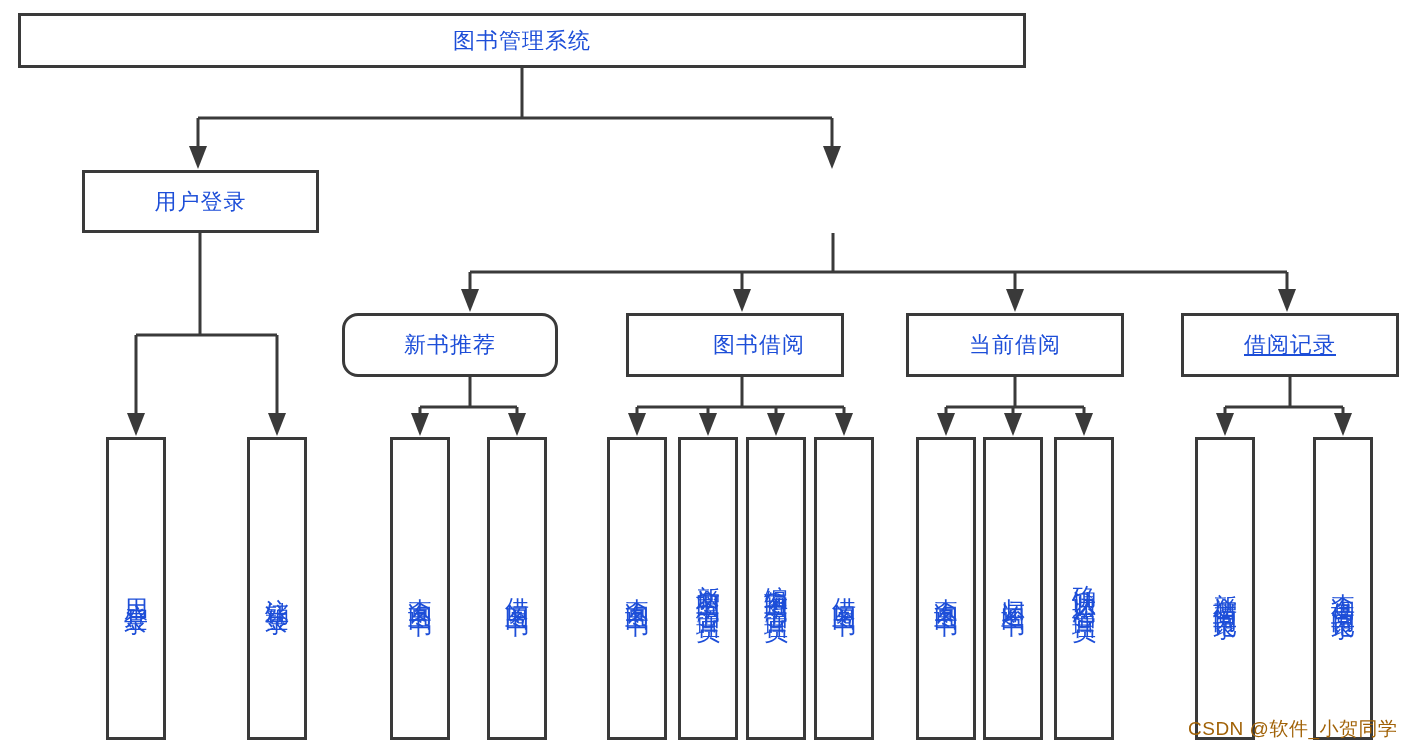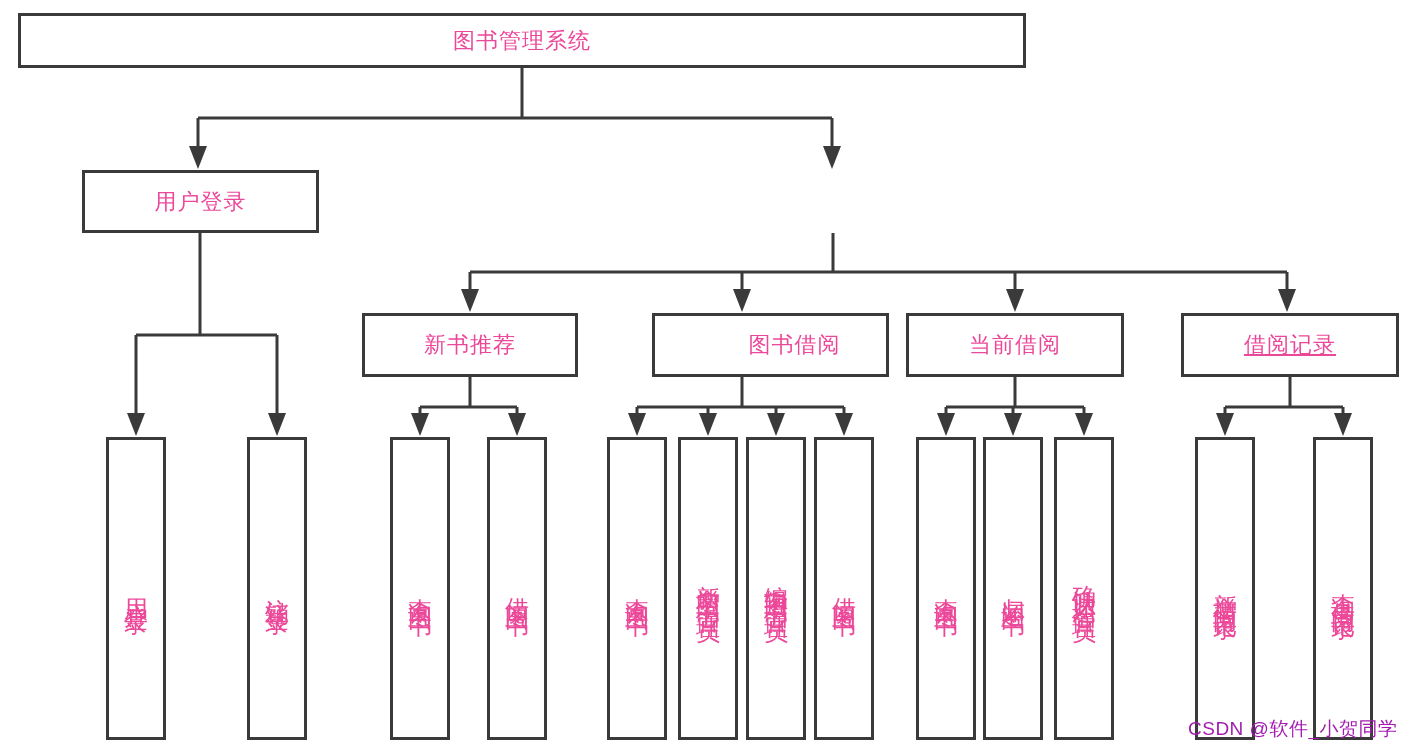--- a/index.html
+++ b/index.html
@@ -10,60 +10,60 @@
     font-family:"Liberation Sans","DejaVu Sans",sans-serif;
     overflow:hidden;
   }
   .connectors{position:absolute;left:0;top:0;width:1405px;height:747px;}
   .node{
     position:absolute;
     box-sizing:border-box;
     border:3px solid #3a3a3a;
     background:#ffffff;
     display:flex;align-items:center;justify-content:center;
-    color:#ec4899;
+    color:#1d4ed8;
   }
   .node-h{font-size:22px;letter-spacing:1px;white-space:nowrap;}
   .node-v{font-size:24px;}
   .node-v .vtext{
     writing-mode:vertical-rl;
     text-orientation:mixed;
     letter-spacing:5px;
     line-height:1;
     max-height:292px;
   }
   
   .n-root{left:18px;top:13px;width:1008px;height:55px;}
   
   .n-user-login{left:82px;top:170px;width:237px;height:63px;}
   .n-book-mgmt{left:714px;top:170px;width:238px;height:63px;}
   
   .lvl2{top:313px;height:64px;}
-  .n-new-book{left:362px;width:216px;}
-  .n-book-borrow{left:652px;width:237px;padding-left:48px;}
+  .n-new-book{left:342px;width:216px;border-radius:16px;}
+  .n-book-borrow{left:626px;width:218px;padding-left:48px;}
   .n-current-borrow{left:906px;width:218px;}
   .n-borrow-records{left:1181px;width:218px;text-decoration:underline;}
   
   .leaf{top:437px;width:60px;height:303px;}
   .l-user-login{left:106px;}
   .l-logout{left:247px;}
   .l-query1{left:390px;}
   .l-borrow1{left:487px;}
   .l-query2{left:607px;}
   .l-add-book{left:678px;}
   .l-edit-book{left:746px;}
   .l-borrow2{left:814px;}
   .l-query3{left:916px;}
   .l-return{left:983px;}
   .l-confirm{left:1054px;}
   .l-add-rec{left:1195px;}
   .l-query-rec{left:1313px;}
   .watermark{
     position:absolute;left:1188px;top:716px;
-    font-size:19px;color:#a21caf;
+    font-size:19px;color:#a16207;
     white-space:nowrap;letter-spacing:0.5px;
   }
 </style>
 </head>
 <body>
 
 <div class="canvas">
 
   <svg class="connectors" width="1405" height="747" viewBox="0 0 1405 747" xmlns="http://www.w3.org/2000/svg" aria-hidden="true">
     <g stroke="#3a3a3a" stroke-width="3" fill="none">

